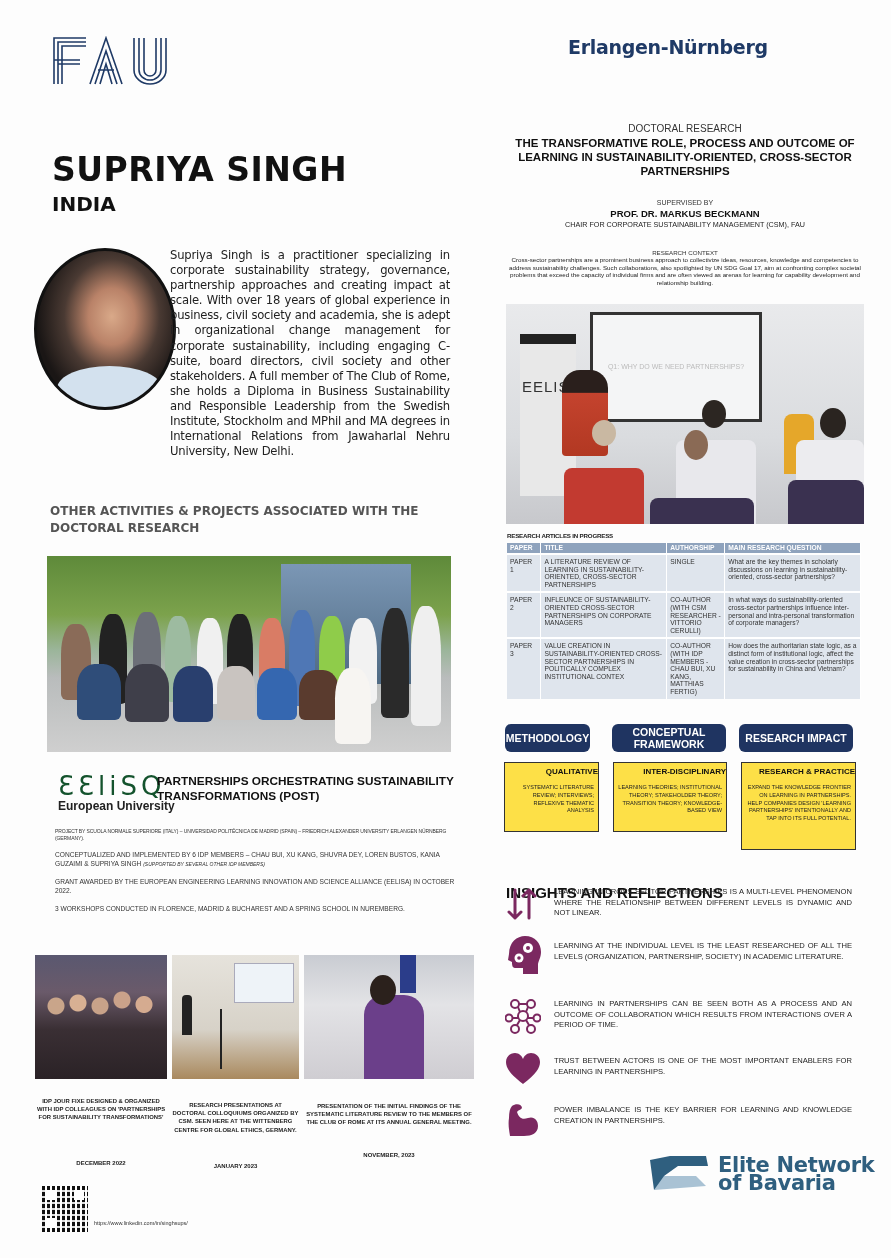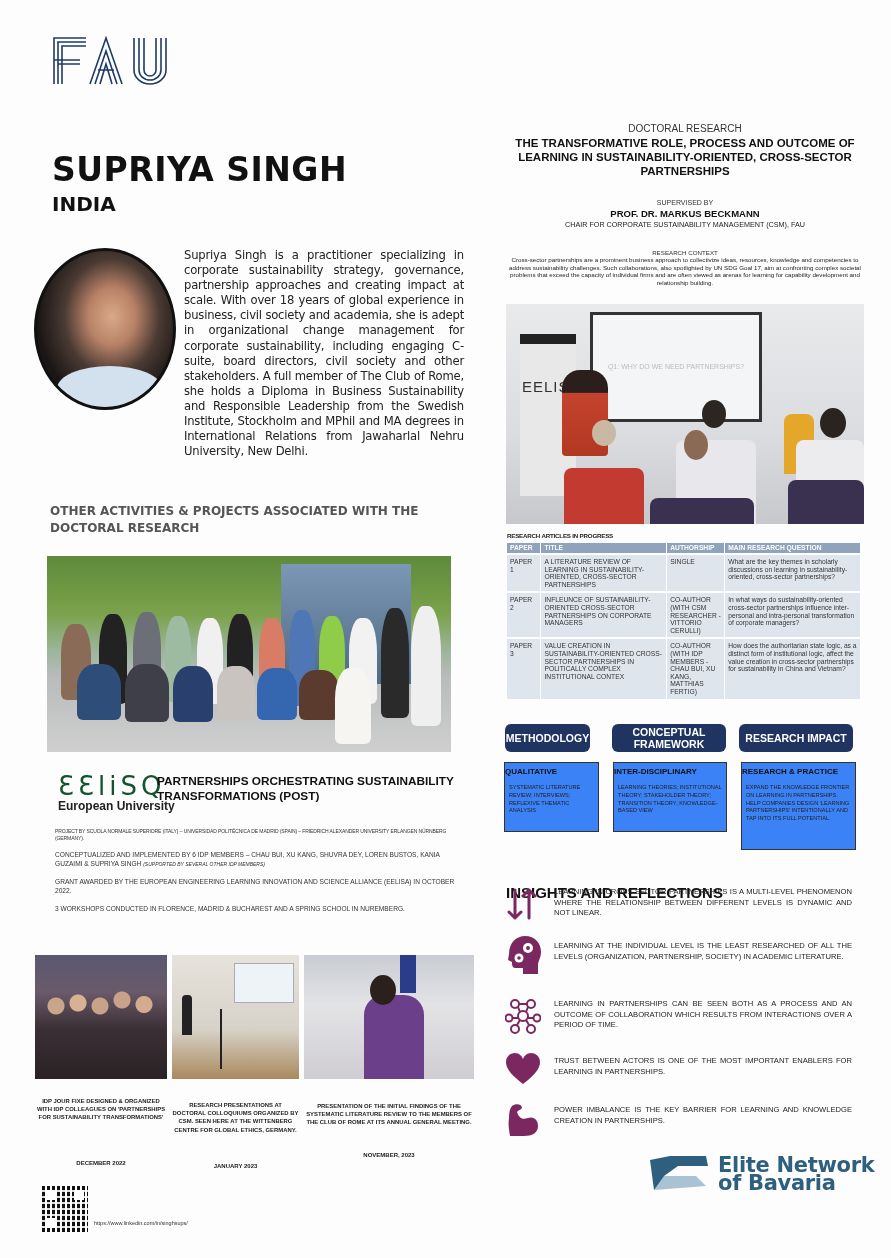--- a/index.html
+++ b/index.html
@@ -11,21 +11,21 @@
   
   .fau-logo { left: 52px; top: 36px; width: 128px; height: 50px; }
   .uni-name { left: 568px; top: 36px; font-size: 19px; line-height: 22px; color: #1f3a66; font-weight: bold; font-family: "DejaVu Sans", sans-serif; letter-spacing: -0.3px; }
 
   .person-name { left: 52px; top: 150px; font-size: 33px; font-weight: bold; color: #111; letter-spacing: 0.5px; font-family: "DejaVu Sans", sans-serif; }
   .country { left: 52px; top: 192px; font-size: 20px; font-weight: bold; color: #111; font-family: "DejaVu Sans", sans-serif; }
 
   .portrait { left: 34px; top: 248px; width: 142px; height: 162px; border-radius: 50%; background: radial-gradient(ellipse at 55% 42%, #d9a989 0%, #b98268 22%, #4a3a33 45%, #1a1615 70%); border: 3px solid #111; overflow: hidden; }
   .portrait .shirt { position: absolute; left: 20px; bottom: -4px; width: 105px; height: 45px; background: #d3e1ee; border-radius: 50% 50% 0 0; }
 
-  .bio { left: 184px; top: 248px; width: 280px; font-size: 11.6px; line-height: 15.1px; text-align: justify; color: #222; font-family: "DejaVu Sans", sans-serif; letter-spacing: -0.2px; }
+  .bio { left: 170px; top: 248px; width: 280px; font-size: 11.6px; line-height: 15.1px; text-align: justify; color: #222; font-family: "DejaVu Sans", sans-serif; letter-spacing: -0.2px; }
 
   
   .dr-label { left: 505px; width: 360px; top: 123px; text-align: center; font-size: 10px; color: #333; }
   .dr-title { left: 505px; width: 360px; top: 136px; text-align: center; font-size: 11.5px; line-height: 14px; font-weight: bold; color: #111; }
   .sup-label { left: 505px; width: 360px; top: 199px; text-align: center; font-size: 7px; color: #333; }
   .sup-name { left: 505px; width: 360px; top: 208px; text-align: center; font-size: 9.5px; font-weight: bold; color: #111; }
   .sup-chair { left: 505px; width: 360px; top: 220px; text-align: center; font-size: 7.2px; color: #222; }
   .ctx-label { left: 505px; width: 360px; top: 249px; text-align: center; font-size: 6.2px; color: #333; }
   .ctx-text { left: 505px; width: 360px; top: 256px; text-align: center; font-size: 6.2px; line-height: 7.6px; color: #222; }
 
@@ -41,21 +41,21 @@
 
   
   .tbl-caption { left: 507px; top: 532px; font-size: 6.2px; font-weight: bold; color: #222; letter-spacing: -0.2px; }
   table.articles { position: absolute; left: 507px; top: 543px; width: 354px; border-collapse: collapse; font-size: 6.7px; line-height: 7.6px; color: #333; }
   table.articles th { background: #8fa3bd; color: #fff; text-align: left; font-weight: bold; padding: 1px 3px; height: 11px; border-right: 1px solid #fff; }
   table.articles td { background: #dfe5ed; padding: 3px 3px; vertical-align: top; border-top: 2px solid #fff; border-right: 1px solid #fff; }
   table.articles td.q { font-size: 6.7px; }
 
   
   .pill { height: 28px; background: #1f3461; color: #fff; border-radius: 6px; text-align: center; font-weight: bold; font-size: 10.5px; display: flex; align-items: center; justify-content: center; line-height: 12px; }
-  .box { border: 1px solid #333; background: #3b82f6; text-align: left; }
+  .box { border: 1px solid #333; background: #fde047; text-align: right; }
   .box h4 { font-size: 8px; font-weight: bold; margin: 4px 0 8px; color: #111; }
   .box p { font-size: 5.6px; line-height: 7.8px; color: #222; padding: 0 4px; }
 
   
   .ins-title { left: 506px; top: 884px; font-size: 15px; font-weight: bold; color: #111; }
   .ins-icon { width: 36px; height: 36px; }
   .ins-text { left: 554px; width: 298px; font-size: 7.6px; line-height: 10.6px; text-align: justify; color: #222; }
 
   
   .other-heading { left: 50px; top: 503px; width: 410px; font-size: 12px; line-height: 17px; font-weight: bold; color: #555; font-family: "DejaVu Sans", sans-serif; }
@@ -91,20 +91,21 @@
 <body>
 
 <svg class="abs fau-logo" viewBox="0 0 128 50">
   <g fill="none" stroke="#1f3a66" stroke-width="1.6">
     <path d="M2 48 V2 H34 M6 48 V6 H34 M10 48 V10 H34 M2 24 H28 M6 28 H28"></path>
     <path d="M38 48 L54 2 L70 48 M43 48 L54 15 L65 48 M48 48 L54 28 L60 48 M46 34 H62"></path>
     <path d="M82 2 V34 A16 14 0 0 0 114 34 V2 M87 2 V34 A11 10 0 0 0 109 34 V2 M92 2 V34 A6 6 0 0 0 104 34 V2"></path>
   </g>
 </svg>
 <div class="abs uni-name">
+  <div>Erlangen-Nürnberg</div>
 </div>
 
 <div class="abs person-name">SUPRIYA SINGH</div>
 <div class="abs country">INDIA</div>
 
 <div class="abs portrait">
     <div class="shirt"></div>
   </div>
 <div class="abs bio">Supriya Singh is a practitioner specializing in corporate sustainability strategy, governance, partnership approaches and creating impact at scale. With over 18 years of global experience in business, civil society and academia, she is adept in organizational change management for corporate sustainability, including engaging C-suite, board directors, civil society and other stakeholders. A full member of The Club of Rome, she holds a Diploma in Business Sustainability and Responsible Leadership from the Swedish Institute, Stockholm and MPhil and MA degrees in International Relations from Jawaharlal Nehru University, New Delhi.</div>
 

